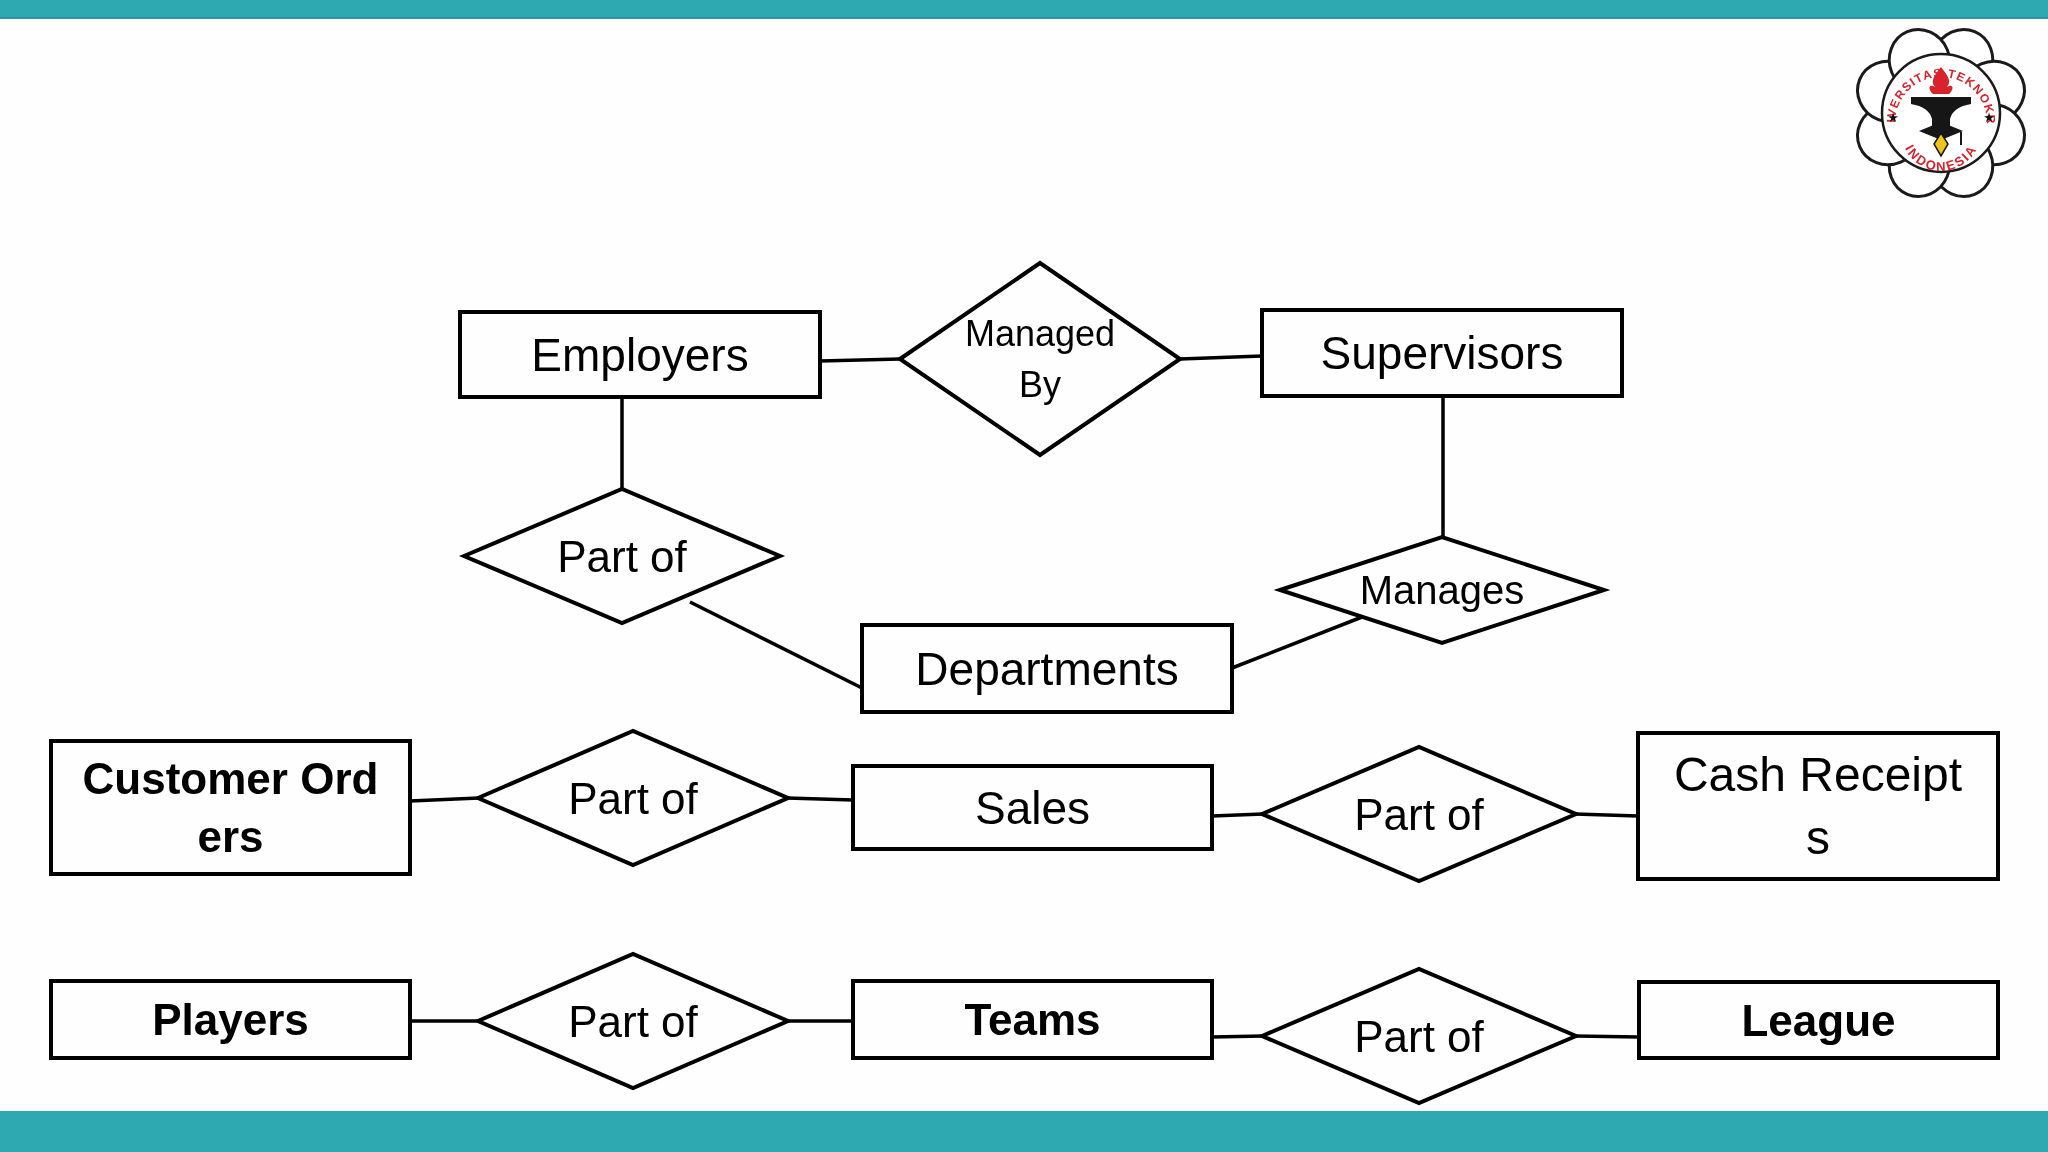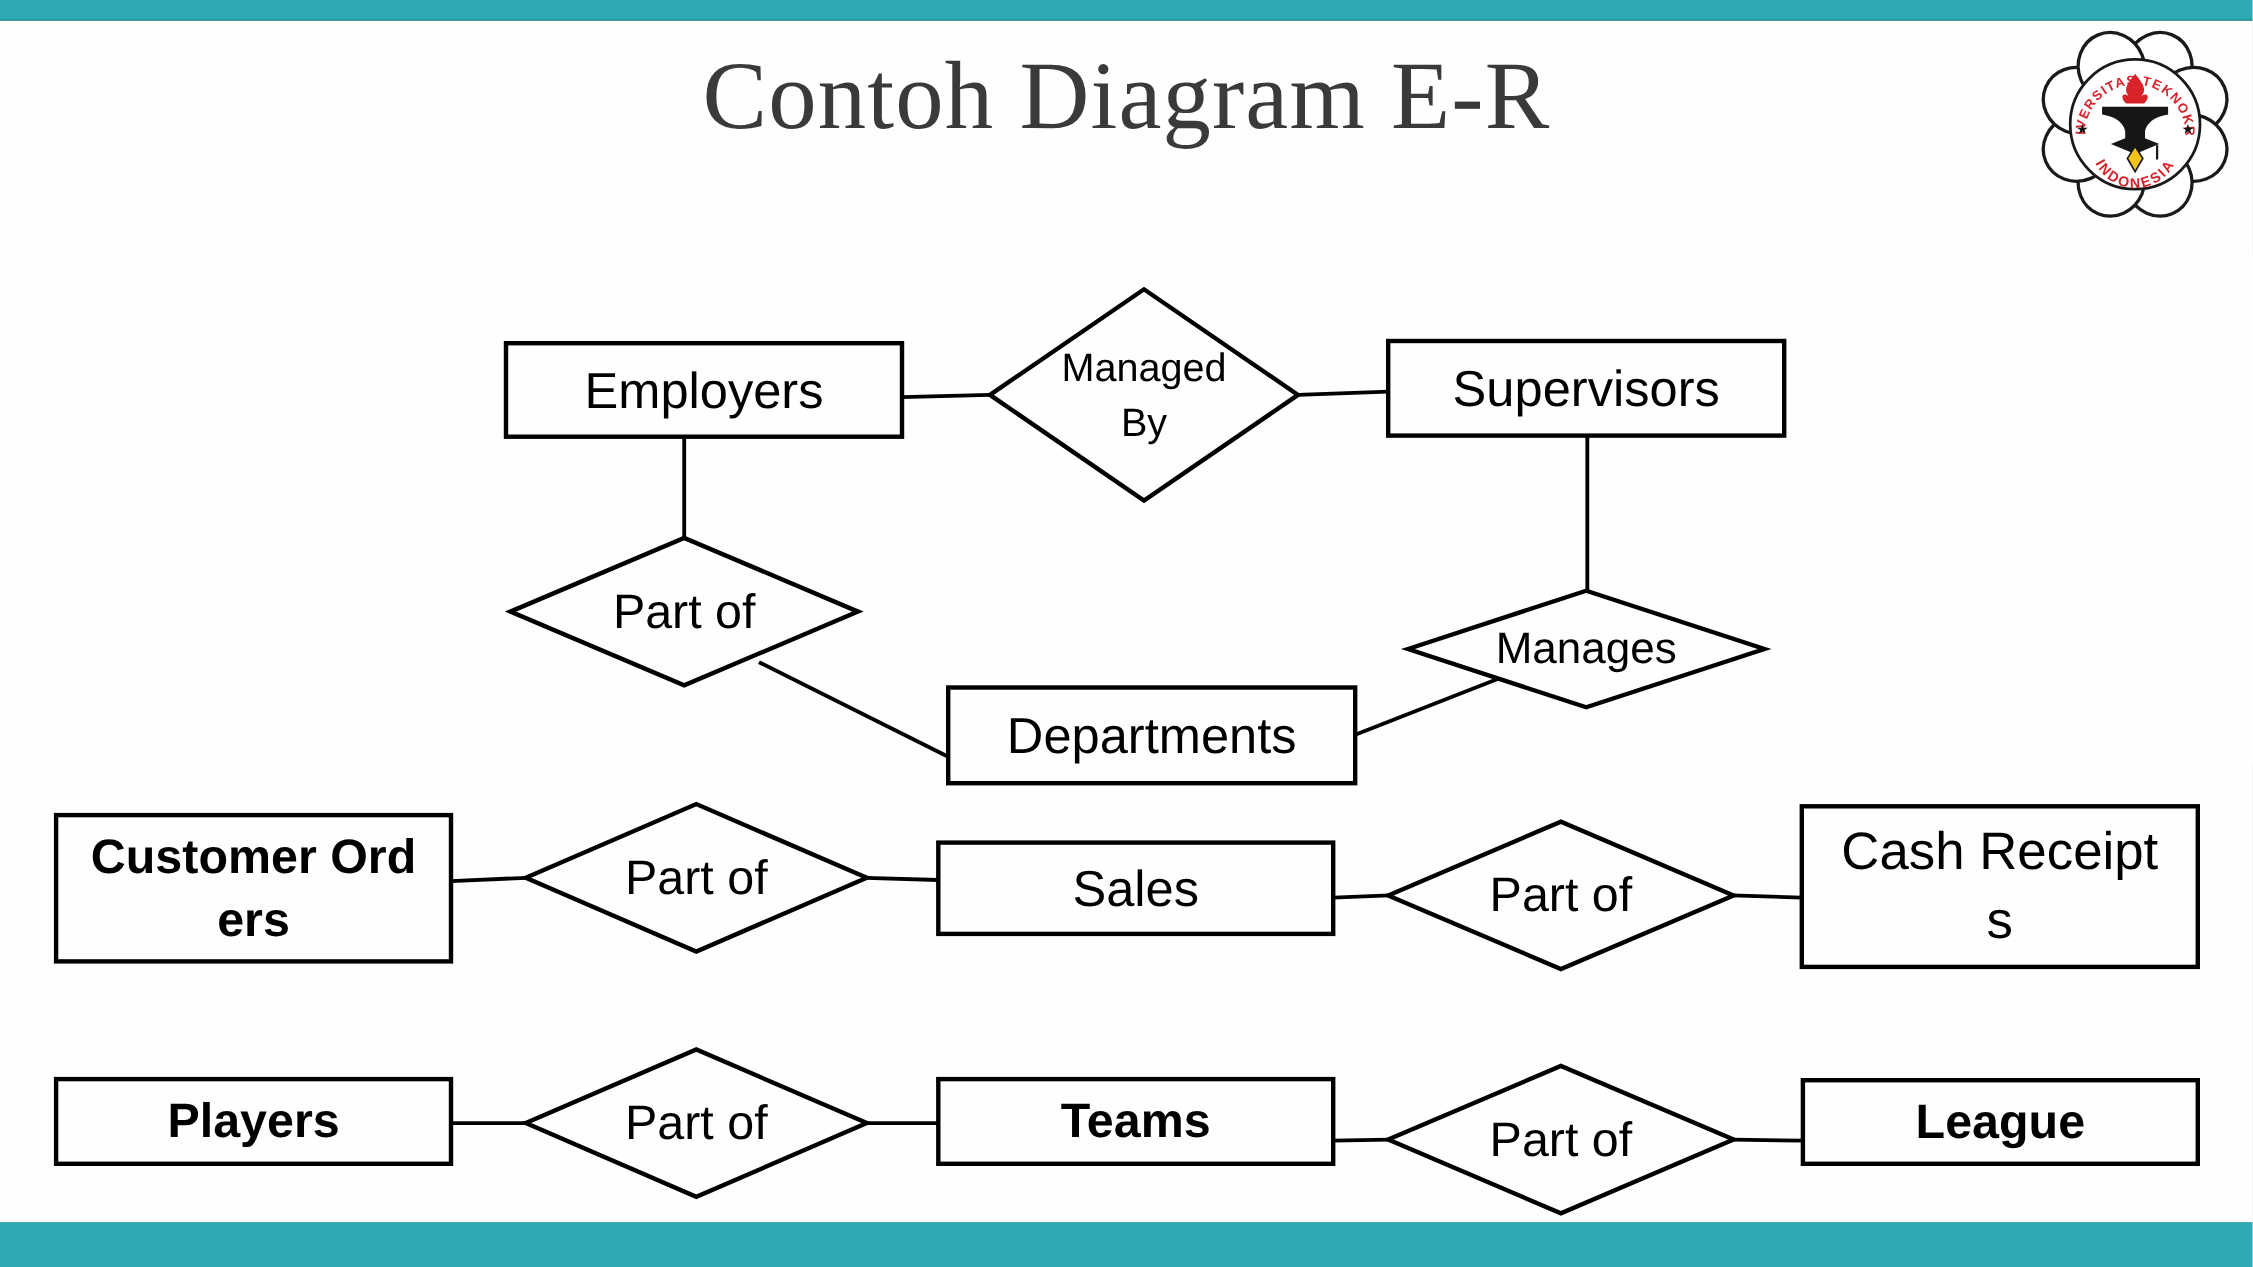--- a/index.html
+++ b/index.html
@@ -25,21 +25,20 @@
   #logo{position:absolute;}
   text{user-select:none;}
 </style>
 </head>
 <body>
 
 <div class="slide">
 
   <div class="accent-bar top" style="background: rgb(47, 169, 177);"></div>
 
-  <div class="page-title" style="color: rgb(58, 58, 60);">Contoh Diagram E-R</div>
 
   <svg id="logo" width="180" height="180" viewBox="-90 -90 180 180" style="left:1851px;top:23px;">
     <defs>
       <path id="arcTop" d="M -46 10 A 46 46 0 1 1 46 10" fill="none"></path>
       <path id="arcBottom" d="M -40 18 A 40 40 0 0 0 40 18" fill="none"></path>
     </defs>
     <g id="logo-petals">
         <ellipse cx="0" cy="-56" rx="30" ry="32" fill="#ffffff" stroke="#1a1a1a" stroke-width="3" transform="rotate(22.5)"></ellipse>
         <ellipse cx="0" cy="-56" rx="30" ry="32" fill="#ffffff" stroke="#1a1a1a" stroke-width="3" transform="rotate(67.5)"></ellipse>
         <ellipse cx="0" cy="-56" rx="30" ry="32" fill="#ffffff" stroke="#1a1a1a" stroke-width="3" transform="rotate(112.5)"></ellipse>

